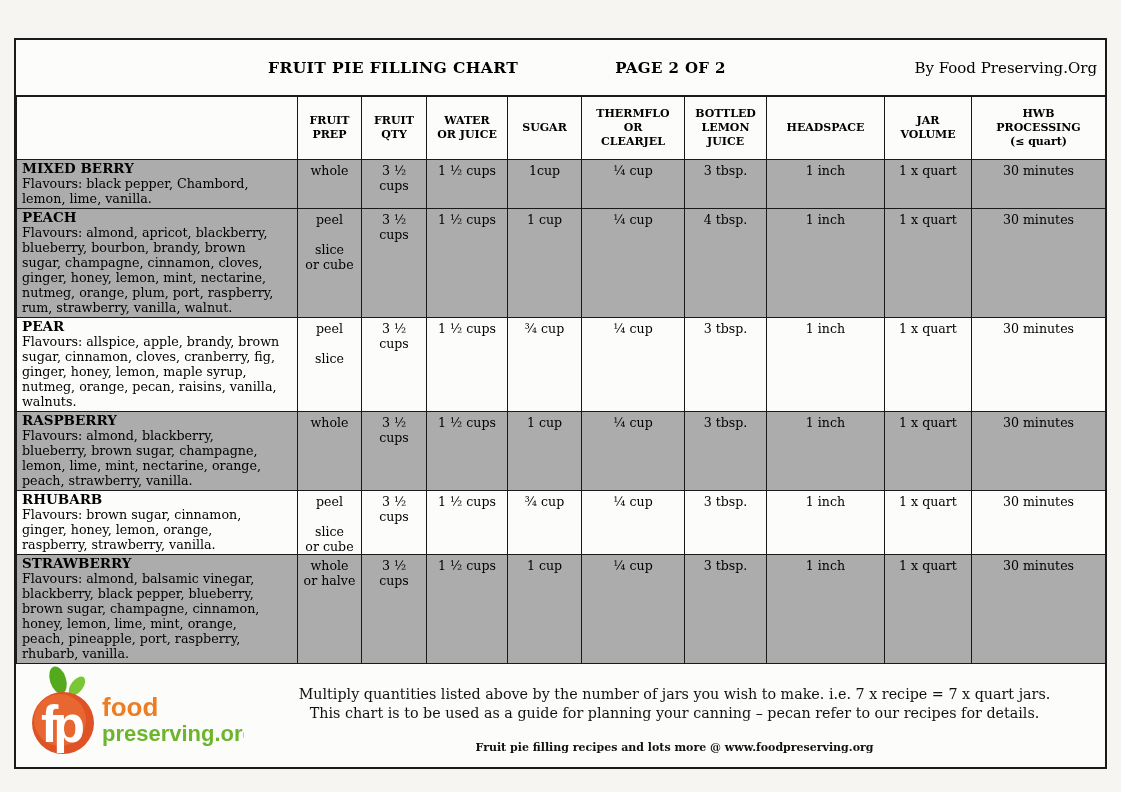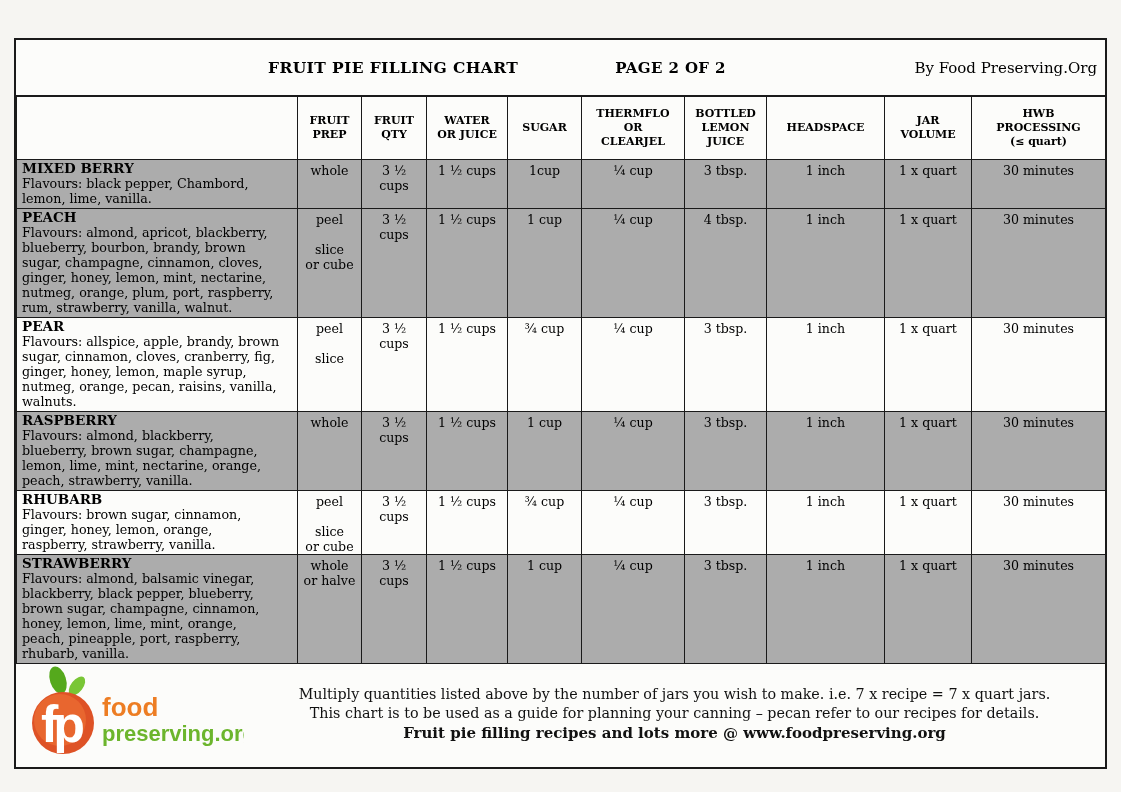--- a/index.html
+++ b/index.html
@@ -23,21 +23,21 @@
   thead th{height:43px;background:var(--paper);font-weight:bold;font-size:11px;line-height:14px;text-align:center;vertical-align:middle;white-space:pre-line;padding:10px 1px;}
   td.val-cell{text-align:center;vertical-align:top;font-size:12.6px;line-height:15px;white-space:pre-line;padding-top:3px;background:var(--paper);}
   td.name-cell{vertical-align:top;padding:1px 17px 2px 5px;background:var(--paper);}
   .fruit-name{font-weight:bold;font-size:13.5px;line-height:15px;}
   .flavours{font-size:12.7px;line-height:15px;}
   tr.shaded td{background:var(--shade);}
   
   .footer{display:flex;height:103px;background:var(--paper);}
   .logo-wrap{width:228px;flex:none;position:relative;}
   .notes{flex:1;text-align:center;padding-top:21px;font-size:14.3px;line-height:19px;color:#111;}
-  .bold-note{font-weight:bold;font-size:15px;margin-top:1px;}
+  .bold-note{font-weight:bold;font-size:11px;margin-top:15px;}
 </style>
 </head>
 <body>
 
 <div class="page">
   <div class="sheet">
 
     <div class="titlebar">
       <span class="title">FRUIT PIE FILLING CHART</span>
       <span class="pageno">PAGE 2 OF 2</span>

